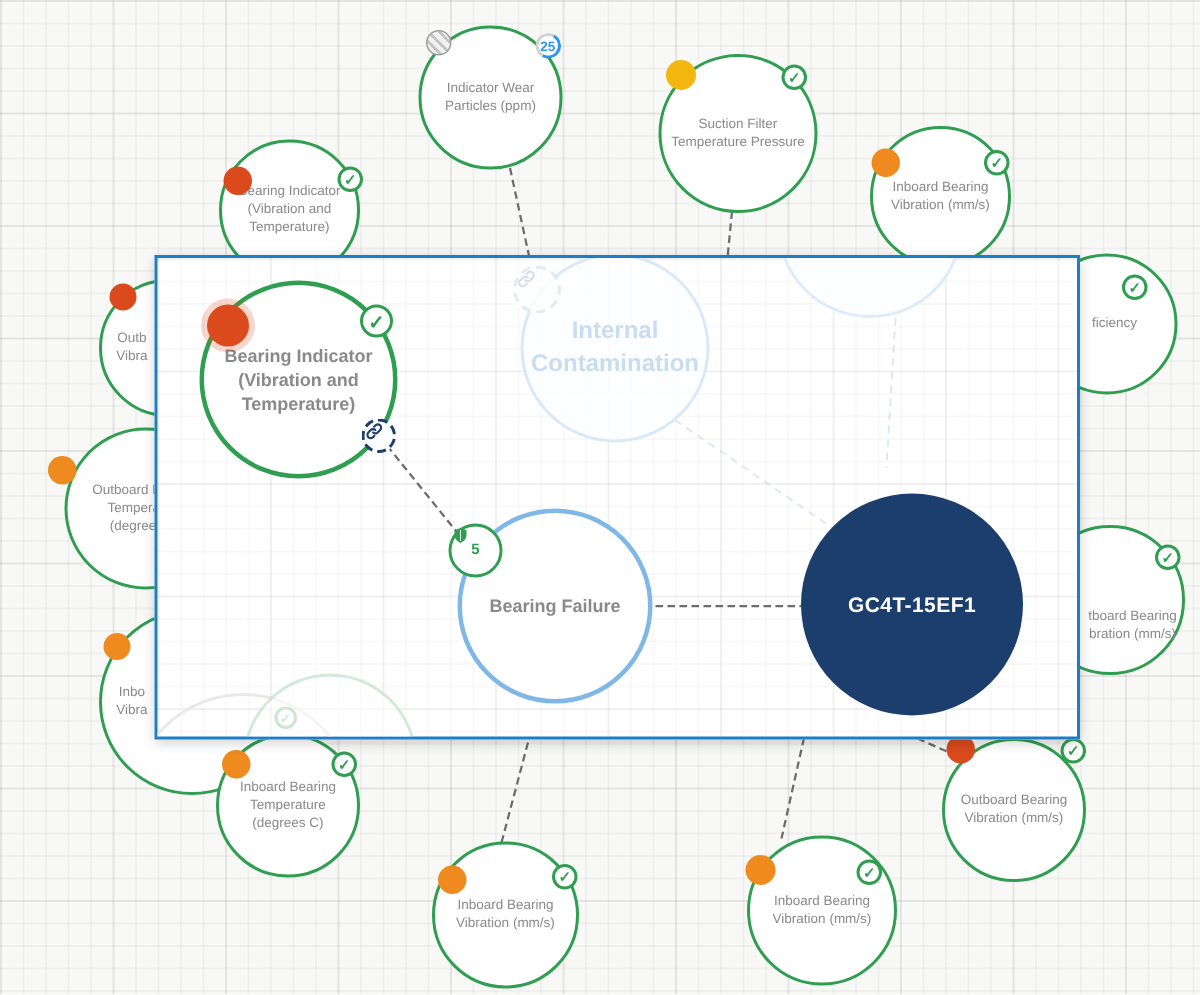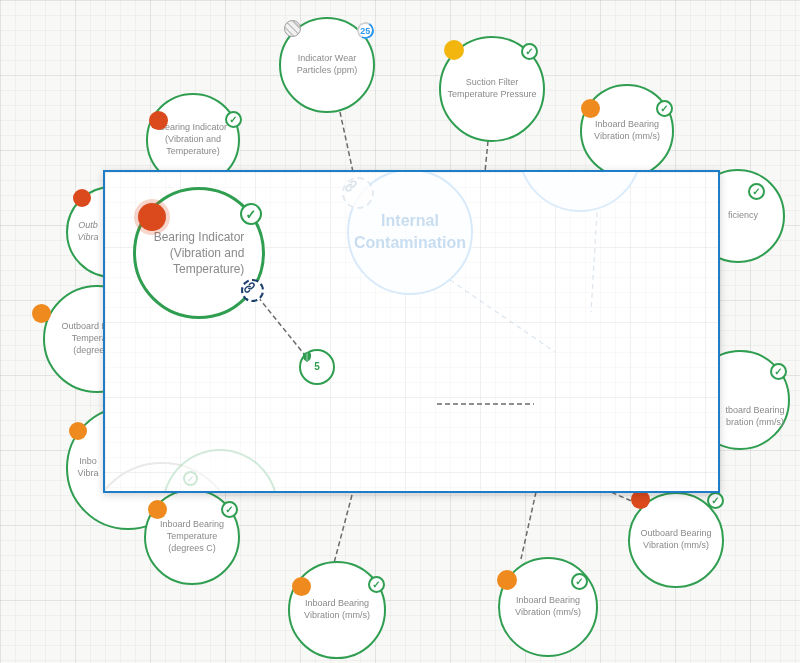--- a/index.html
+++ b/index.html
@@ -51,21 +51,21 @@
       linear-gradient(to right, rgba(0,0,0,0.025) 1px, transparent 1px),
       linear-gradient(to bottom, rgba(0,0,0,0.025) 1px, transparent 1px);
     background-size:75px 75px,75px 75px,15px 15px,15px 15px;
     box-shadow:0 2px 8px rgba(0,0,0,0.18);
   }
   .panel svg{position:absolute;left:0;top:0;pointer-events:none;}
   .pnode{
     position:absolute;border-radius:50%;background:#fff;
     display:flex;align-items:center;justify-content:center;
   }
-  .panel-label{font-size:12px;line-height:1.35;color:#8a8a8a;text-align:right;white-space:pre-line;}
+  .panel-label{font-size:12px;line-height:1.35;color:#8a8a8a;text-align:center;white-space:pre-line;font-weight:bold;}
   .faint{pointer-events:none;}
   .link-badge{
     position:absolute;border-radius:50%;background:#fff;
     border:2px dashed #1d3f6e;display:flex;align-items:center;justify-content:center;
   }
   .shield-badge{
     position:absolute;width:36px;height:36px;border-radius:50%;
     background:#fff;border:2px solid #2f9e50;
     display:flex;flex-direction:column;align-items:center;justify-content:center;
     z-index:5;
@@ -119,21 +119,21 @@
 
   <div class="node" style="left:146px;top:93px;width:94px;height:94px;">
     <span class="nlabel">Bearing Indicator
 (Vibration and
 Temperature)</span>
     <span class="dot" style="left: 1px; top: 16px; width: 19px; height: 19px; background-color: rgb(218, 74, 29);"></span>
     <span class="badge check-badge" style="left:77px;top:16px;width:17px;height:17px;font-size:10px;">✓</span>
   </div>
 
   <div class="node" style="left:66px;top:186px;width:92px;height:92px;">
-    <span class="nlabel" style="transform:translateX(-24px);font-style:italic;">Outb
+    <span class="nlabel" style="transform:translateX(-24px);">Outb
 Vibra</span>
     <span class="dot" style="left: 5px; top: 1px; width: 18px; height: 18px; background-color: rgb(218, 74, 29);"></span>
   </div>
 
   <div class="node" style="left:43px;top:285px;width:108px;height:108px;">
     <span class="nlabel">Outboard Bearing
 Temperature
 (degrees C)</span>
     <span class="dot" style="left: -13px; top: 17px; width: 19px; height: 19px; background-color: rgb(238, 138, 30);"></span>
   </div>
@@ -220,25 +220,31 @@
       <span class="link-badge" style="left:105px;top:89px;width:23px;height:23px;">
         <svg width="13" height="13" viewBox="0 0 24 24">
           <g stroke="#1d3f6e" stroke-width="2.6" fill="none" stroke-linecap="round">
             <path d="M10.6 13.4a4 4 0 0 0 5.66 0l3-3a4 4 0 1 0-5.66-5.66l-1.8 1.8"></path>
             <path d="M13.4 10.6a4 4 0 0 0-5.66 0l-3 3a4 4 0 1 0 5.66 5.66l1.8-1.8"></path>
           </g>
         </svg>
       </span>
     </div>
 
+    <div class="pnode" style="left:200px;top:167px;width:130px;height:130px;border:3px solid #7fb8e6;">
+      <span class="panel-label">Bearing Failure</span>
+    </div>
 
     <div class="shield-badge" style="left:194px;top:177px;">
       <svg width="12" height="12" viewBox="0 0 24 24">
         <path d="M12 2l8 3v6.2c0 4.8-3.4 8.3-8 10.8-4.6-2.5-8-6-8-10.8V5z" fill="#2f9e50"></path>
         <path d="M12 4.5v14.6" stroke="#ffffff" stroke-width="1.2"></path>
       </svg>
       <span class="count">5</span>
     </div>
 
+    <div class="pnode" style="left:429px;top:157px;width:148px;height:148px;background:#1b3e6d;border:none;">
+      <span class="asset-label">GC4T-15EF1</span>
+    </div>
 
   </div>
 
 </div>
 
 </body></html>

